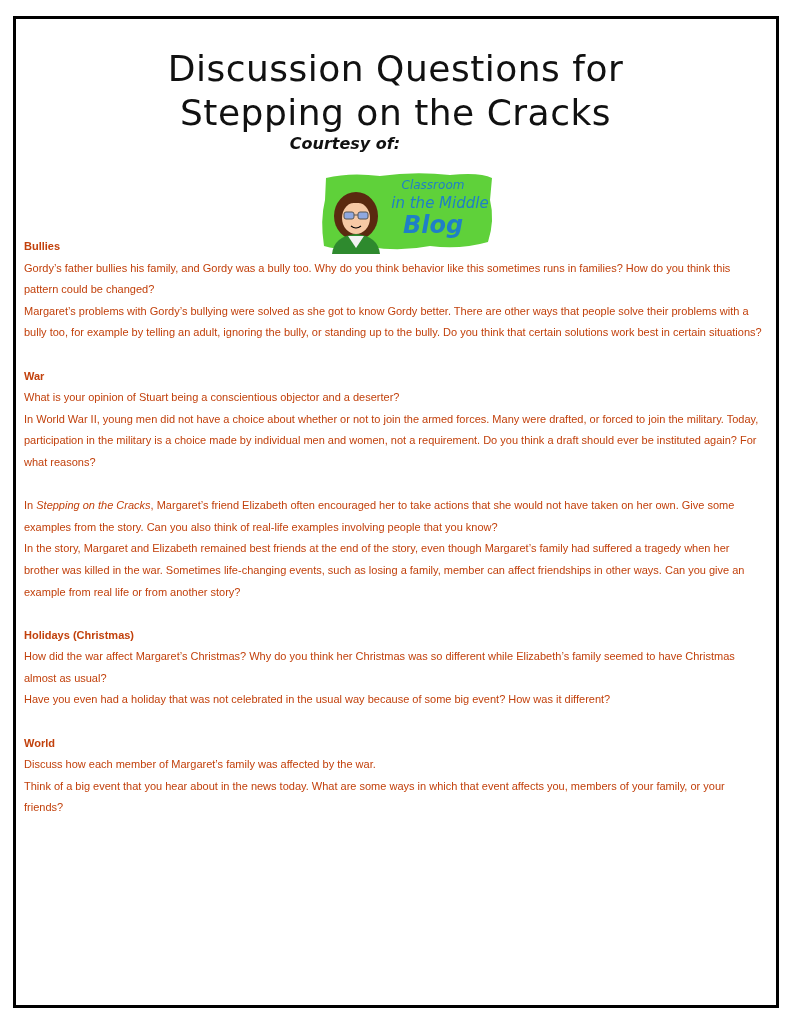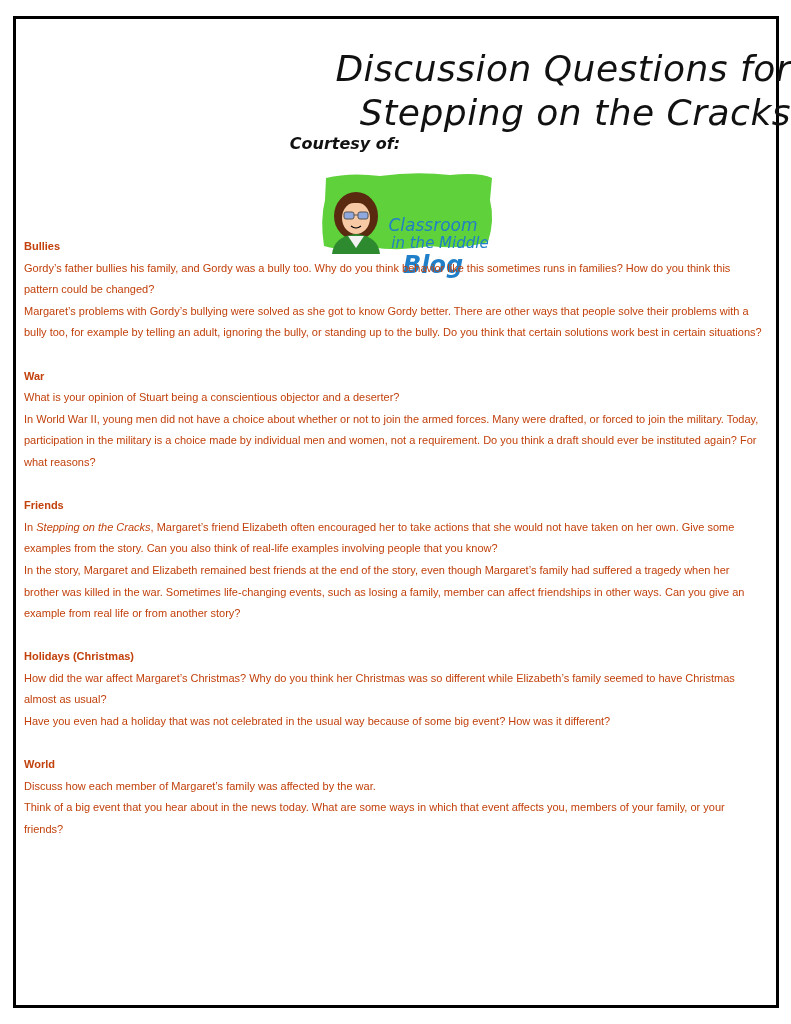--- a/index.html
+++ b/index.html
@@ -21,23 +21,22 @@
       top: 16px;
       width: 760px;
       height: 986px;
       border: 3px solid #000;
       box-sizing: content-box;
     }
     .title {
       position: absolute;
       left: 0;
       width: 791px;
-      text-align: right;
+      text-align: center;
       font-family: "DejaVu Sans", sans-serif;
-      font-style: italic;
       font-weight: normal;
       color: #111;
       letter-spacing: 0.5px;
     }
     .title-line1 { top: 48px; font-size: 36px; line-height: 42px; }
     .title-line2 { top: 92px; font-size: 36px; line-height: 42px; }
     .courtesy {
       position: absolute;
       top: 134px;
       left: 0;
@@ -60,21 +59,21 @@
     .logo-text {
       position: absolute;
       left: 60px;
       top: 6px;
       width: 116px;
       font-family: "DejaVu Sans", sans-serif;
       font-style: italic;
       color: #1f7fc8;
       text-align: center;
     }
-    .logo-l1 { font-size: 17px; line-height: 18px; display: block; margin-left: -10px; margin-top: 40px; }
+    .logo-l1 { font-size: 12px; line-height: 18px; display: block; margin-left: -10px; }
     .logo-l2 { font-size: 15px; line-height: 18px; display: block; margin-left: 4px; }
     .logo-l3 { font-size: 24px; line-height: 26px; font-weight: bold; display: block; margin-left: -10px; }
 
     .content {
       position: absolute;
       left: 24px;
       top: 236px;
       width: 740px;
       font-family: "Liberation Sans", "DejaVu Sans", sans-serif;
       font-size: 11px;
@@ -129,21 +128,20 @@
     <span class="para">Margaret’s problems with Gordy’s bullying were solved as she got to know Gordy better. There are other ways that people solve their problems with a bully too, for example by telling an adult, ignoring the bully, or standing up to the bully.  Do you think that certain solutions work best in certain situations?</span>
   </div>
 
   <div class="section">
     <span class="section-heading">War</span>
     <span class="para">What is your opinion of Stuart being a conscientious objector and a deserter?</span>
     <span class="para">In World War II, young men did not have a choice about whether or not to join the armed forces. Many were drafted, or forced to join the military.  Today, participation in the military is a choice made by individual men and women, not a requirement.  Do you think a draft should ever be instituted again?  For what reasons?</span>
   </div>
 
   <div class="section">
-    <span class="section-heading">Friends</span>
     <span class="para"><span>In </span><em>Stepping on the Cracks</em><span>, Margaret’s friend Elizabeth often encouraged her to take actions that she would not have taken on her own. Give some examples from the story.  Can you also think of real-life examples involving people that you know?</span></span>
     <span class="para">In the story, Margaret and Elizabeth remained best friends at the end of the story, even though Margaret’s family had suffered a tragedy when her brother was killed in the war. Sometimes life-changing events, such as losing a family, member can affect friendships in other ways.  Can you give an example from real life or from another story?</span>
   </div>
 
   <div class="section">
     <span class="section-heading">Holidays (Christmas)</span>
     <span class="para">How did the war affect Margaret’s Christmas? Why do you think her Christmas was so different while Elizabeth’s family seemed to have Christmas almost as usual?</span>
     <span class="para">Have you even had a holiday that was not celebrated in the usual way because of some big event? How was it different?</span>
   </div>
 

